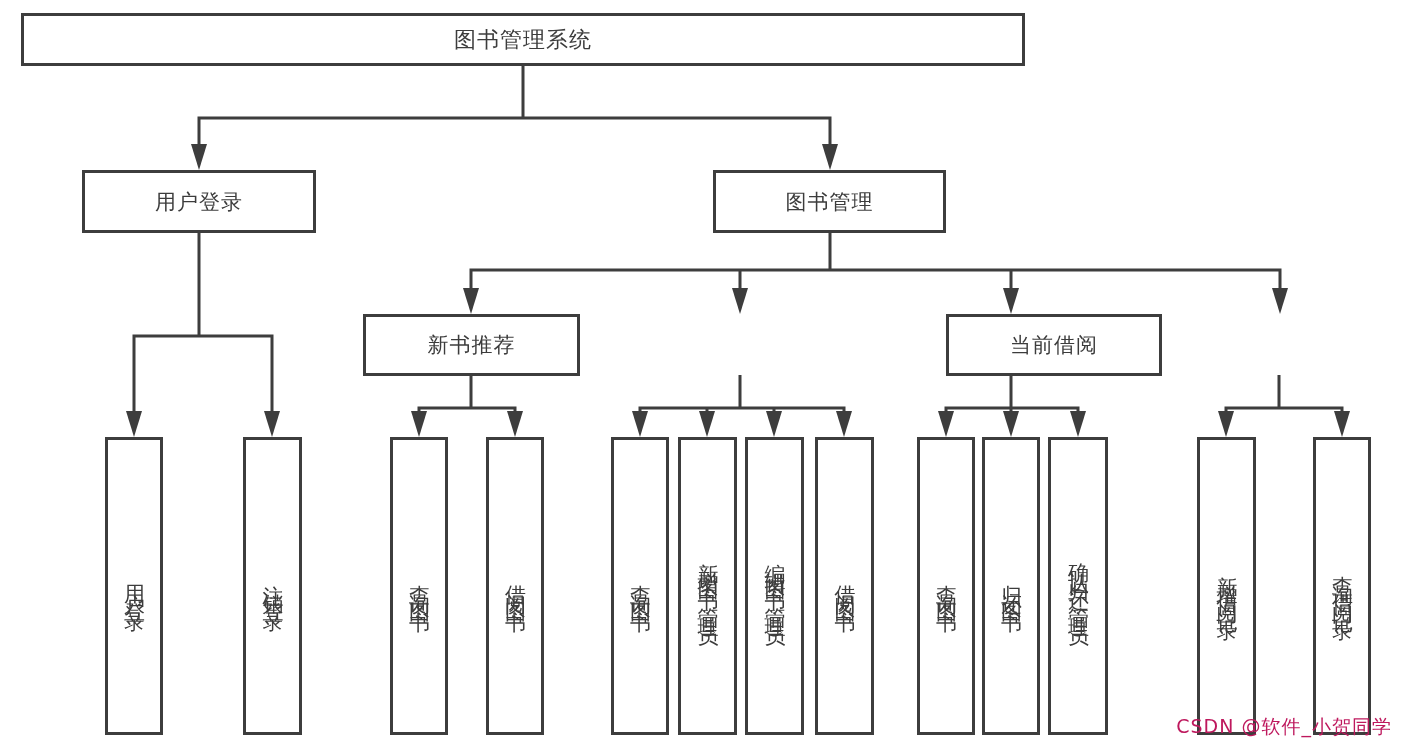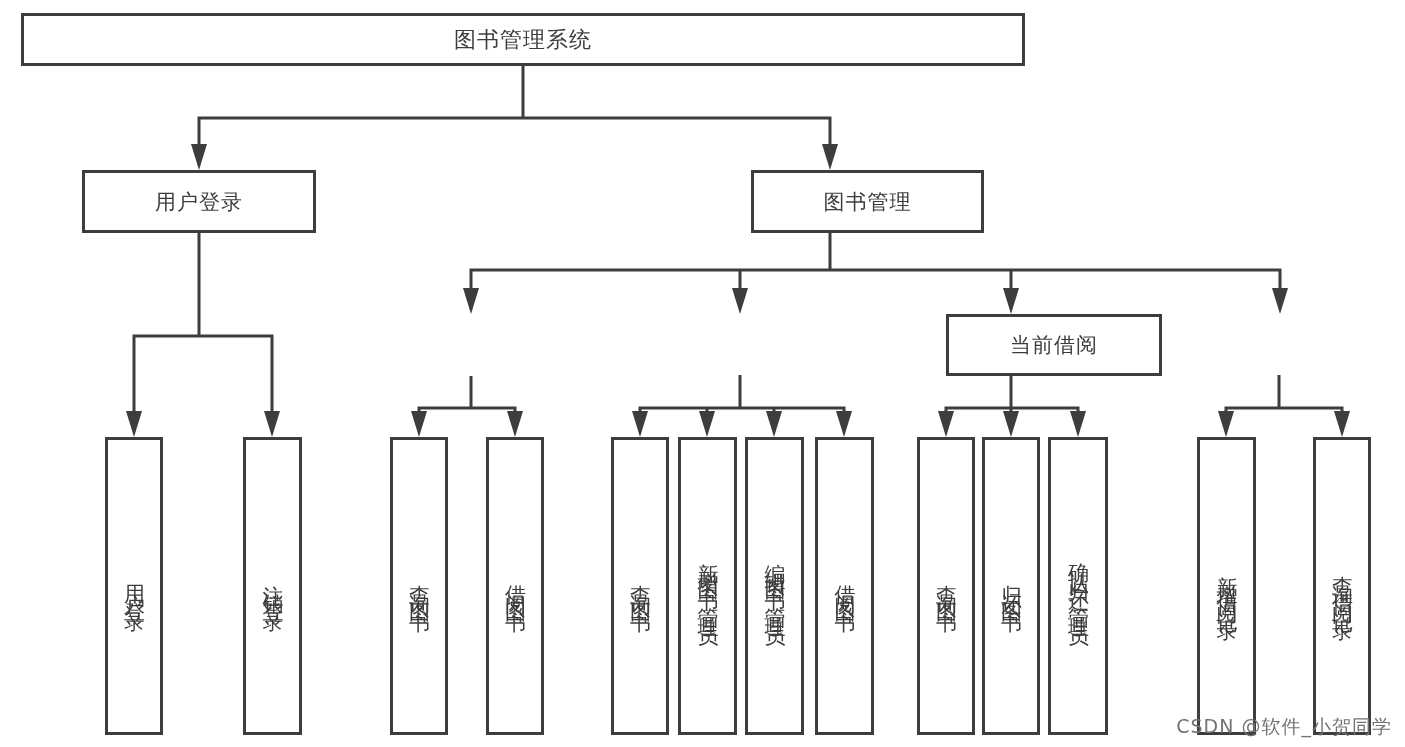--- a/index.html
+++ b/index.html
@@ -29,21 +29,21 @@
     display:flex;align-items:center;justify-content:center;
     font-size:21px;color:var(--ink);
   }
   .vbox .vtext{
     writing-mode:vertical-rl;
     letter-spacing:9px;
     line-height:1;
   }
   #watermark{
     position:absolute;right:13px;bottom:7px;
-    font-size:19px;color:#737373;letter-spacing:1px;
+    font-size:19px;color:#be185d;letter-spacing:1px;
     white-space:nowrap;
   }
 </style>
 </head>
 <body>
 
 <div id="stage">
 
   <svg id="connectors" width="1405" height="747" viewBox="0 0 1405 747">
     <path fill="none" stroke="#3d3d3d" stroke-width="3" d="M523 66 V118 M197.5 118 H831.5 M199 117 V150 M830 117 V150
@@ -72,22 +72,23 @@
       <polygon points="1003,411 1019,411 1011,437"></polygon>
       <polygon points="1070,411 1086,411 1078,437"></polygon>
       <polygon points="1218,411 1234,411 1226,437"></polygon>
       <polygon points="1334,411 1350,411 1342,437"></polygon>
     </g>
   </svg>
 
   <div class="hbox root" style="left:21px;top:13px;width:1004px;height:53px">图书管理系统</div>
 
   <div class="hbox" style="left:82px;top:170px;width:234px;height:63px">用户登录</div>
-  <div class="hbox" style="left:751px;top:170px;width:233px;height:63px">图书管理</div>
+  <div class="hbox" style="left:713px;top:170px;width:233px;height:63px">图书管理</div>
 
+  <div class="hbox" style="left:363px;top:314px;width:217px;height:62px">新书推荐</div>
   <div class="hbox" style="left:946px;top:314px;width:216px;height:62px">当前借阅</div>
 
   <div class="vbox" style="left:105px;top:437px;width:58px;height:298px">
     <span class="vtext">用户登录</span>
   </div>
   <div class="vbox" style="left:243px;top:437px;width:59px;height:298px">
     <span class="vtext">注销登录</span>
   </div>
 
   <div class="vbox" style="left:390px;top:437px;width:58px;height:298px">

